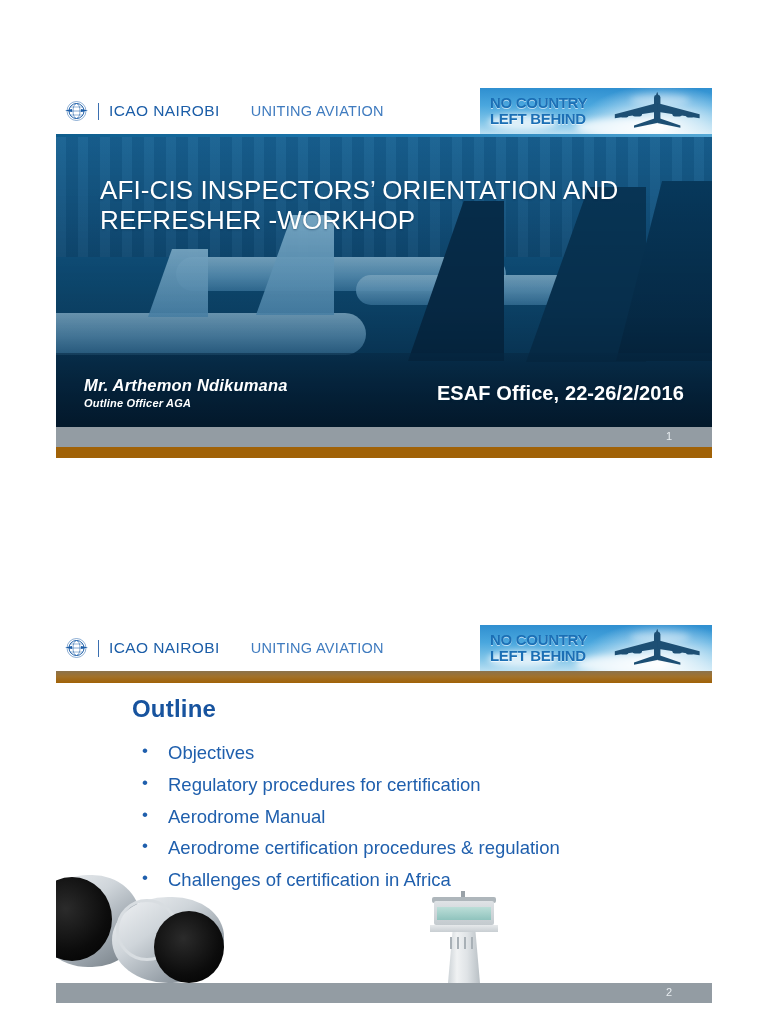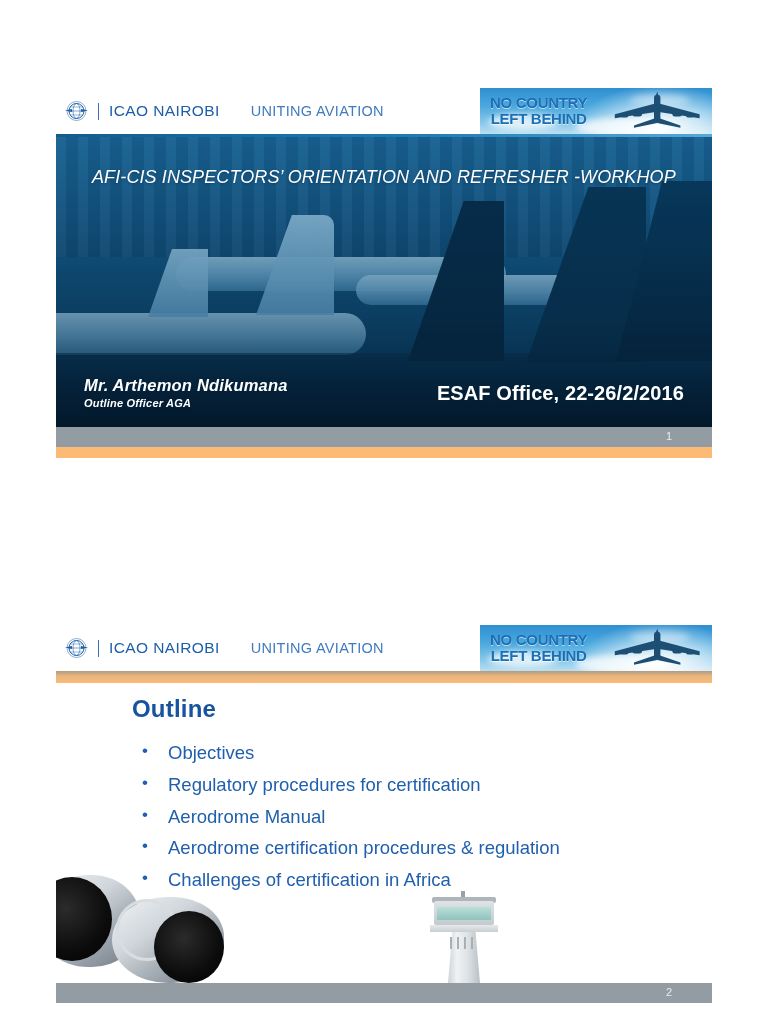--- a/index.html
+++ b/index.html
@@ -13,21 +13,21 @@
     position: relative;
     font-family: "Liberation Sans", sans-serif;
     overflow: hidden;
   }
 
   
   .slide {
     position: absolute;
     left: 56px;
     width: 656px;
-    background: #fdba74;
+    background: #a16207;
   }
   #slide-1 { top: 88px; height: 370px; }
   #slide-2 { top: 625px; height: 378px; }
 
   
   .slide-header {
     position: relative;
     height: 46px;
     background: #ffffff;
     overflow: hidden;
@@ -88,21 +88,20 @@
   .nclb {
     position: absolute;
     left: 10px;
     top: 7px;
     line-height: 1.05;
     font-weight: bold;
     font-size: 15px;
     letter-spacing: -0.3px;
     color: #1b6fb5;
     text-shadow: 0 1px 0 rgba(255,255,255,0.6);
-    text-align: center;
   }
   .nclb span { display: block; }
   .plane-svg {
     position: absolute;
     right: 6px;
     top: 2px;
     width: 96px;
     height: 42px;
   }
   .header-rule {
@@ -161,28 +160,27 @@
     mix-blend-mode: multiply;
   }
   .title-overlay {
     position: absolute;
     left: 0; top: 0; width: 100%;
     padding: 22px 28px 0 28px;
     box-sizing: border-box;
   }
   .slide-title {
     color: #ffffff;
-    font-size: 18px;
+    font-size: 26px;
     line-height: 1.17;
     letter-spacing: 0.1px;
     font-weight: normal;
-    margin: 8px;
+    margin: 16px;
     text-shadow: 0 1px 2px rgba(0,40,70,0.45);
     max-width: 600px;
-    font-style: italic;
   }
   .presenter-block {
     position: absolute;
     left: 28px;
     bottom: 18px;
     color: #ffffff;
     text-shadow: 0 1px 2px rgba(0,35,60,0.6);
     margin-top: 24px;
   }
   .presenter-name {

